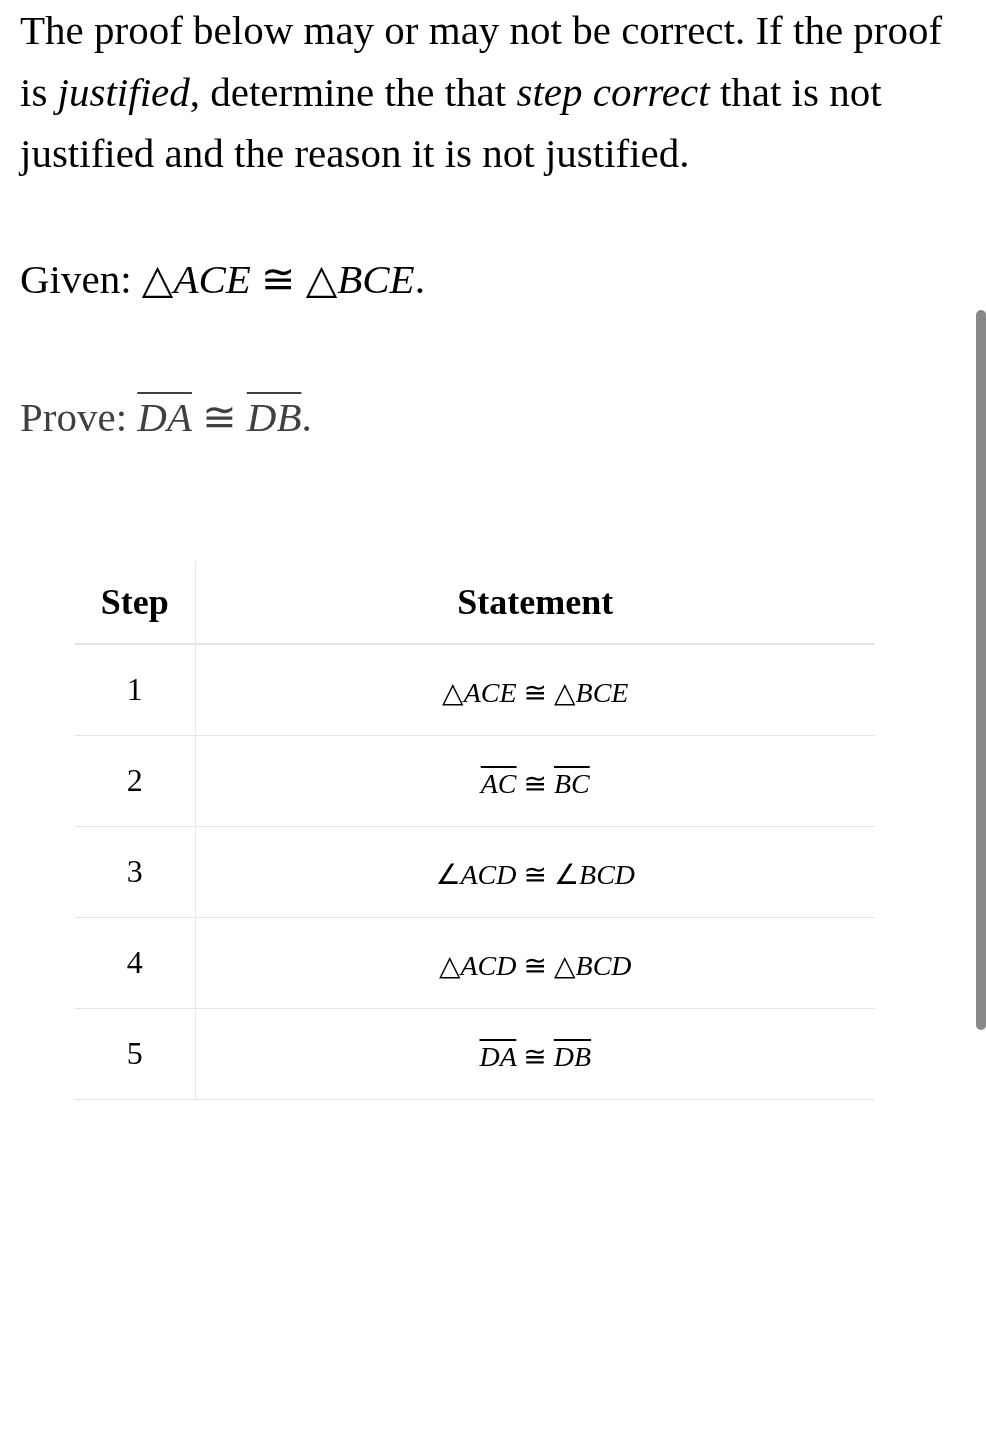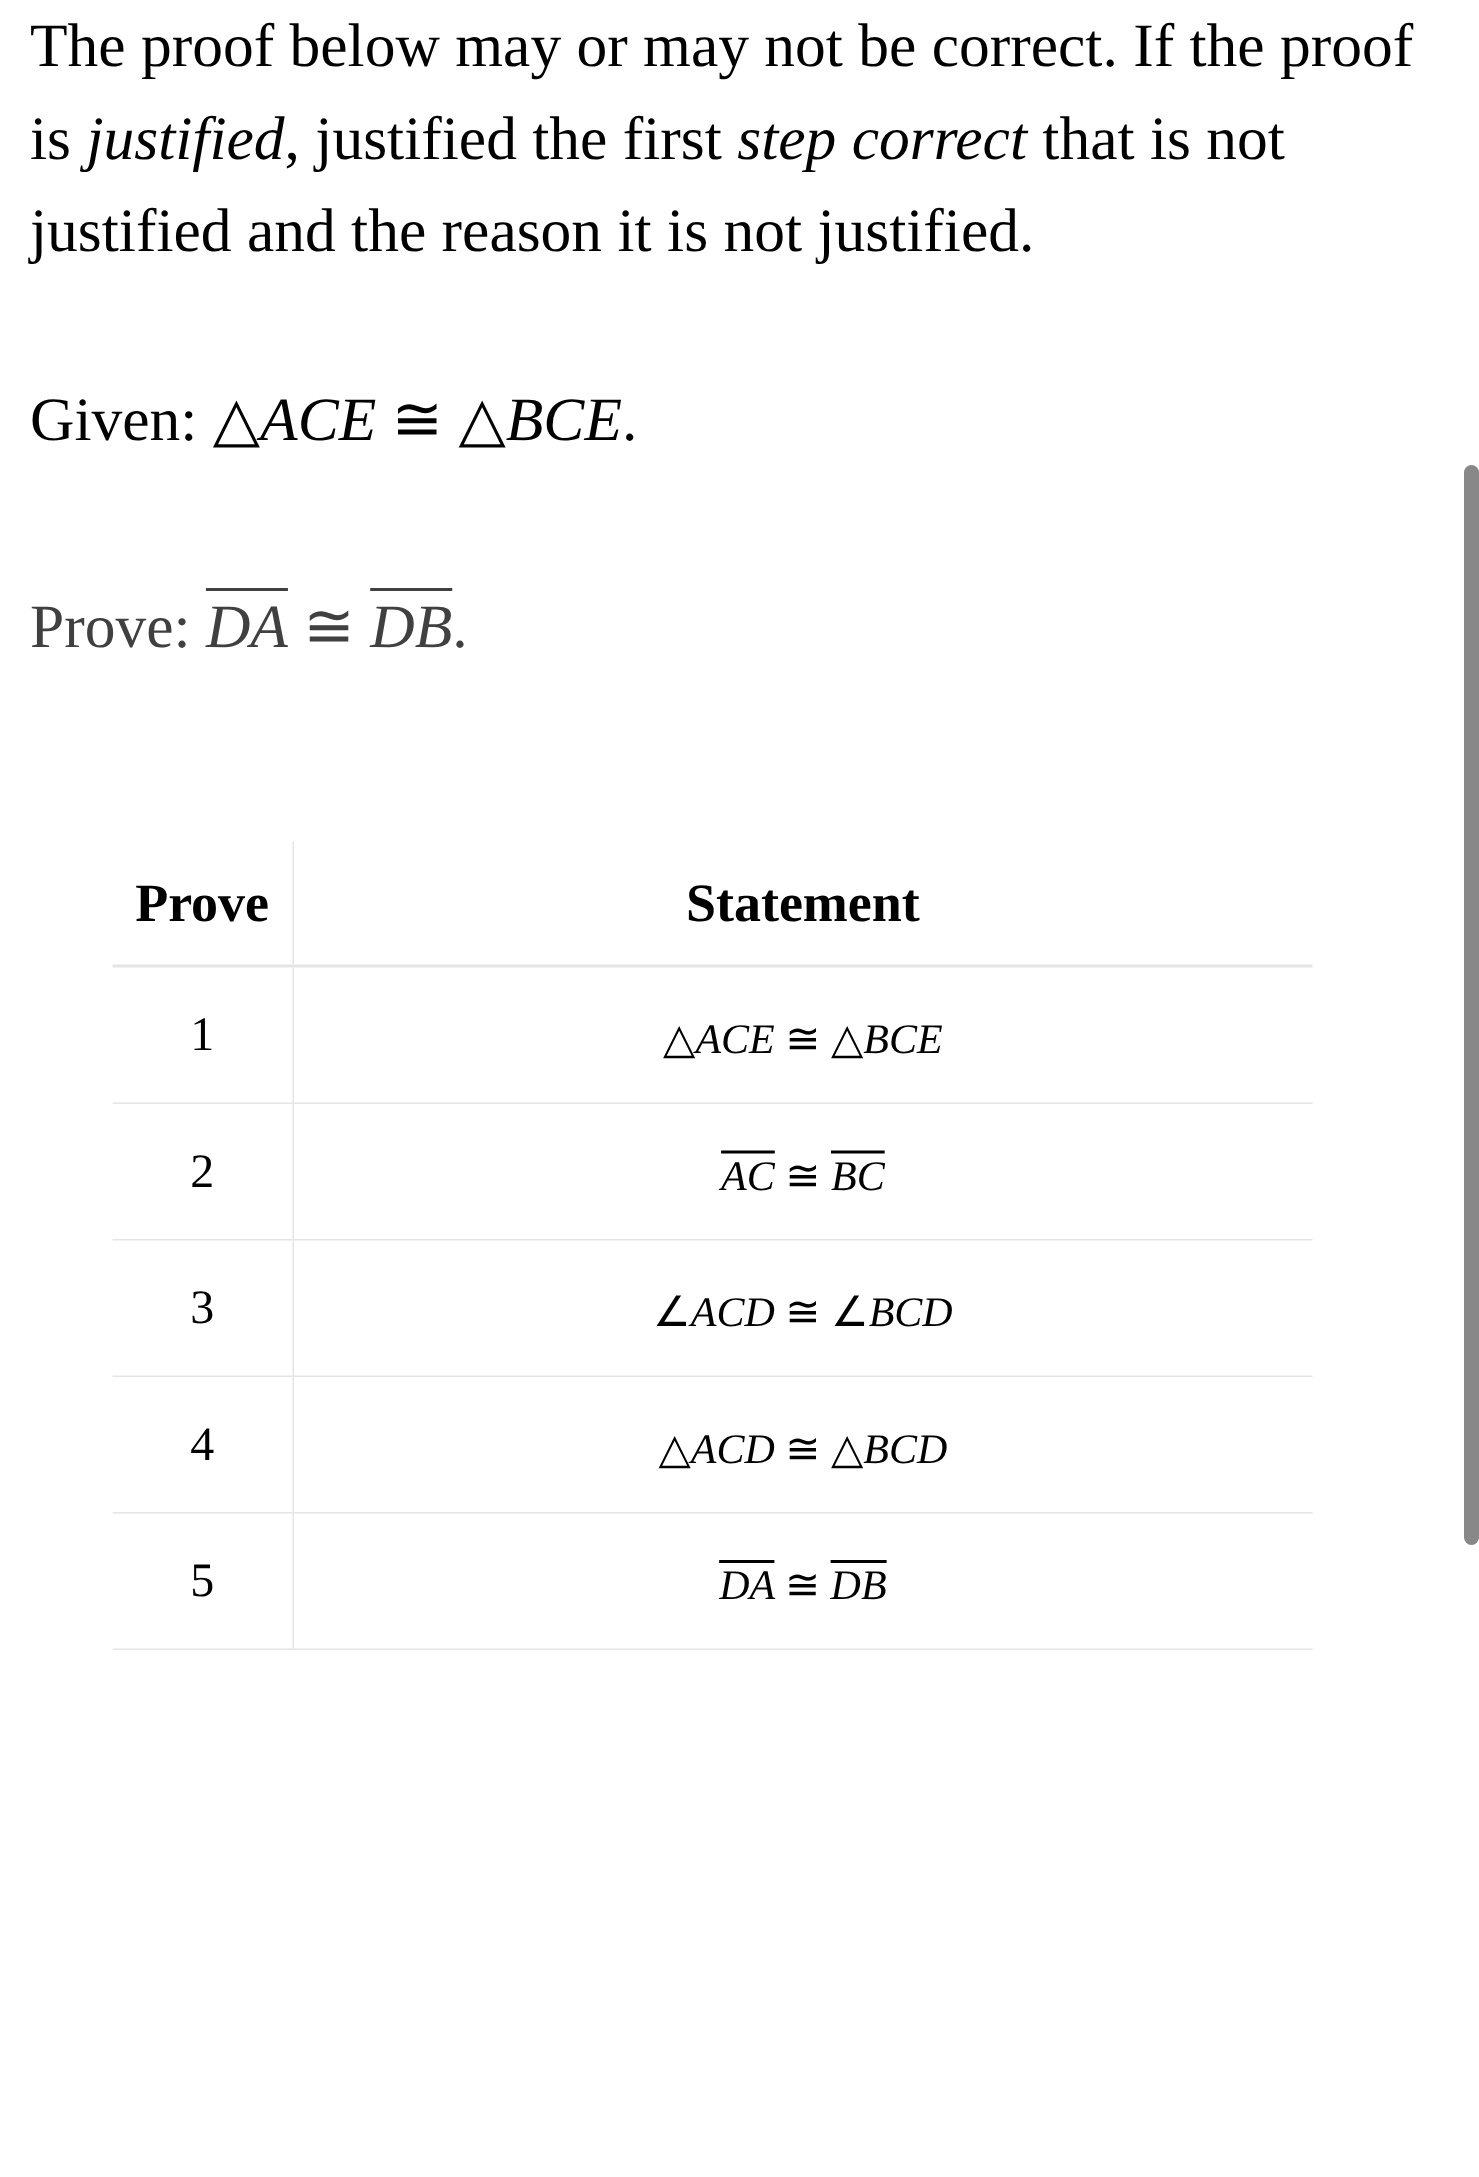--- a/index.html
+++ b/index.html
@@ -93,36 +93,36 @@
       width: 10px;
       height: 720px;
       background: #888;
       border-radius: 5px;
     }
   </style>
 </head>
 <body>
 
 <div class="instruction">
-  <span>The proof below may or may not be correct. If the proof is </span><span class="italic">justified</span><span>, justified the first </span><span class="italic">step correct</span><span> that is not justified and the reason it is not justified.</span>
+  <span>The proof below may or may not be correct. If the proof is </span><span class="italic">justified</span><span>, determine the that </span><span class="italic">step correct</span><span> that is not justified and the reason it is not justified.</span>
 </div>
 
 <div class="given">
   <span>Given: </span><span class="math"><span class="triangle">△</span><span>ACE</span><span class="congruent"> ≅ </span><span class="triangle">△</span><span>BCE</span></span><span>.</span>
 </div>
 
 <div class="prove">
   <span>Prove: </span><span class="math"><span class="overline">DA</span><span class="congruent"> ≅ </span><span class="overline">DB</span></span><span>.</span>
 </div>
 
 <div class="table-container">
   <table>
     <thead>
       <tr>
-        <th class="step-col">Prove</th>
+        <th class="step-col">Step</th>
         <th>Statement</th>
       </tr>
     </thead>
     <tbody id="proof-body">
     <tr>
           <td class="step-cell">1</td>
           <td class="statement-cell"><span class="math"><span class="triangle">△</span>ACE <span class="congruent">≅</span> <span class="triangle">△</span>BCE</span></td>
         </tr>
         <tr>
           <td class="step-cell">2</td>

